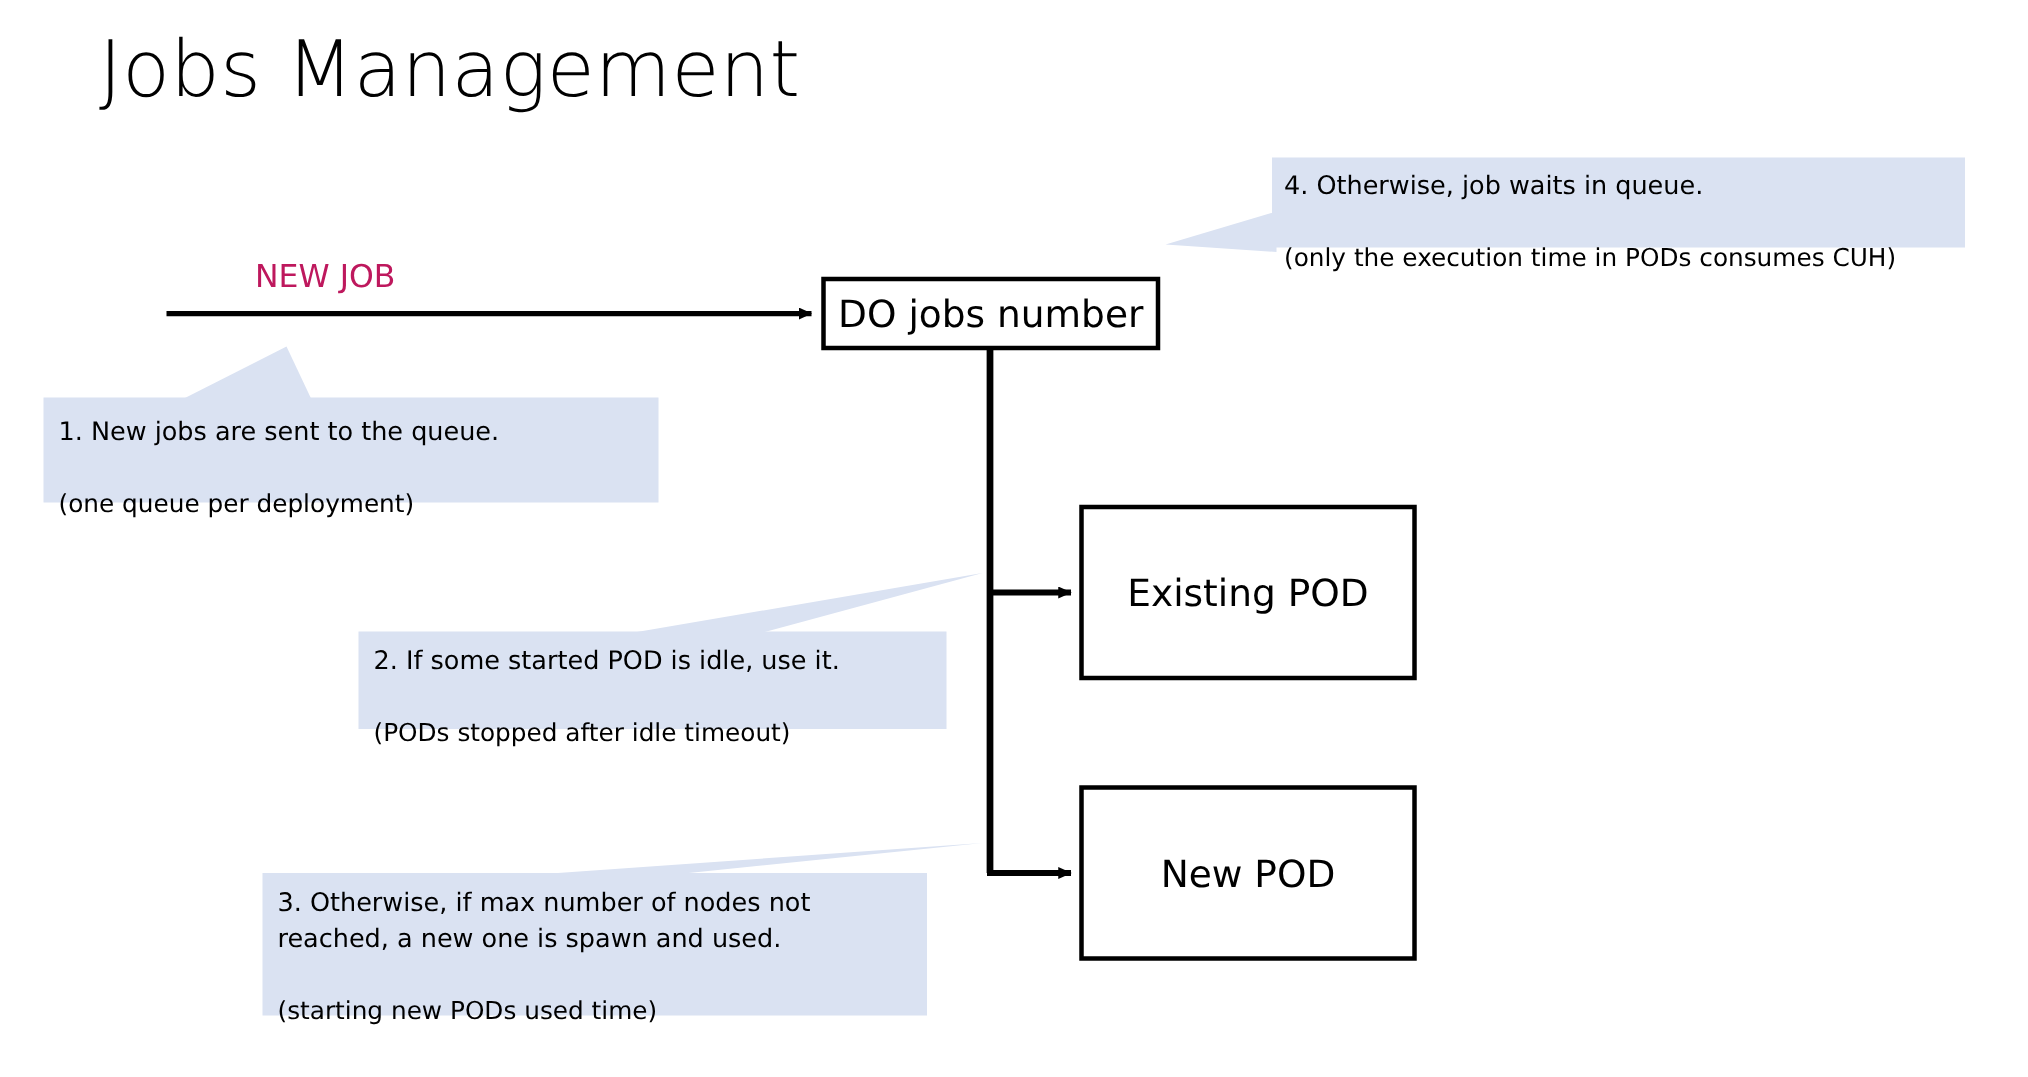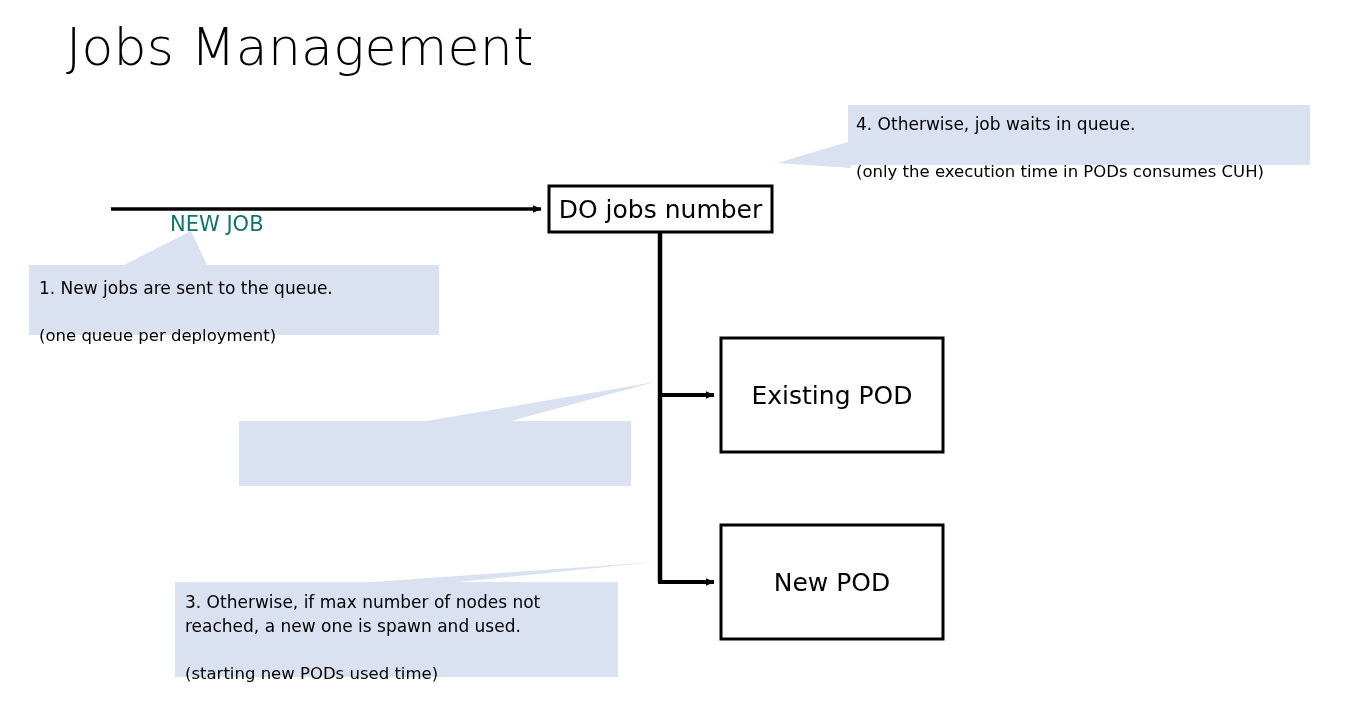--- a/index.html
+++ b/index.html
@@ -57,23 +57,22 @@
     pointer-events: none;
   }
   .node-queue  { left: 549px; top: 186px; width: 223px; height: 46px; }
   .node-exist  { left: 721px; top: 338px; width: 222px; height: 114px; }
   .node-new    { left: 721px; top: 525px; width: 222px; height: 114px; }
 
   .edge-label {
     position: absolute;
     font-size: 21px;
     font-weight: 400;
-    color: #0f766e;
+    color: #be185d;
     white-space: nowrap;
-    margin-top: 40px;
   }
   .lbl-newjob { left: 170px; top: 172px; }
 
   
   .callout-text {
     position: absolute;
     color: #000000;
   }
   .callout-text .big {
     font-size: 17px;
@@ -147,20 +146,24 @@
   <div class="node-label node-exist">Existing POD</div>
   <div class="node-label node-new">New POD</div>
 
   <div class="edge-label lbl-newjob">NEW JOB</div>
 
   <div class="callout-text ct-1">
     <div class="big">1. New jobs are sent to the queue.</div>
     <div class="small">(one queue per deployment)</div>
   </div>
 
+  <div class="callout-text ct-2">
+    <div class="big">2. If some started POD is idle, use it.</div>
+    <div class="small">(PODs stopped after idle timeout)</div>
+  </div>
 
   <div class="callout-text ct-3">
     <div class="big">3. Otherwise, if max number of nodes not</div>
     <div class="big">reached, a new one is spawn and used.</div>
     <div class="small">(starting new PODs used time)</div>
   </div>
 
   <div class="callout-text ct-4">
     <div class="big">4. Otherwise, job waits in queue.</div>
     <div class="small">(only the execution time in PODs consumes CUH)</div>

